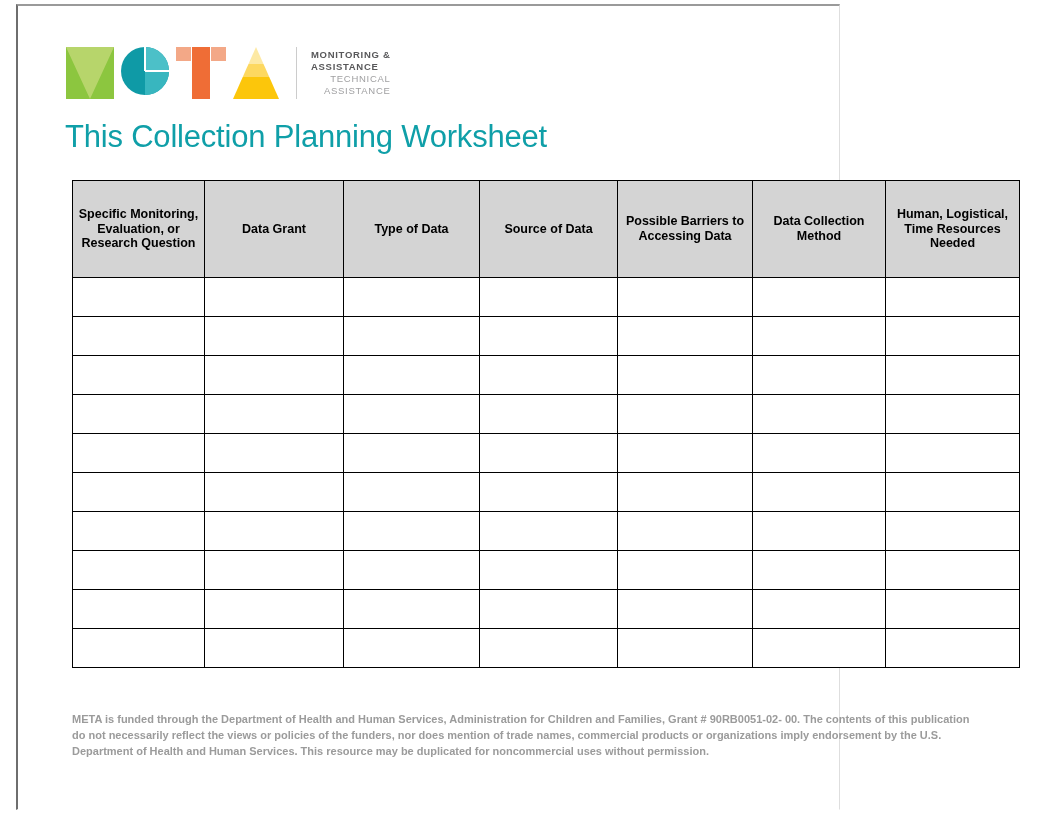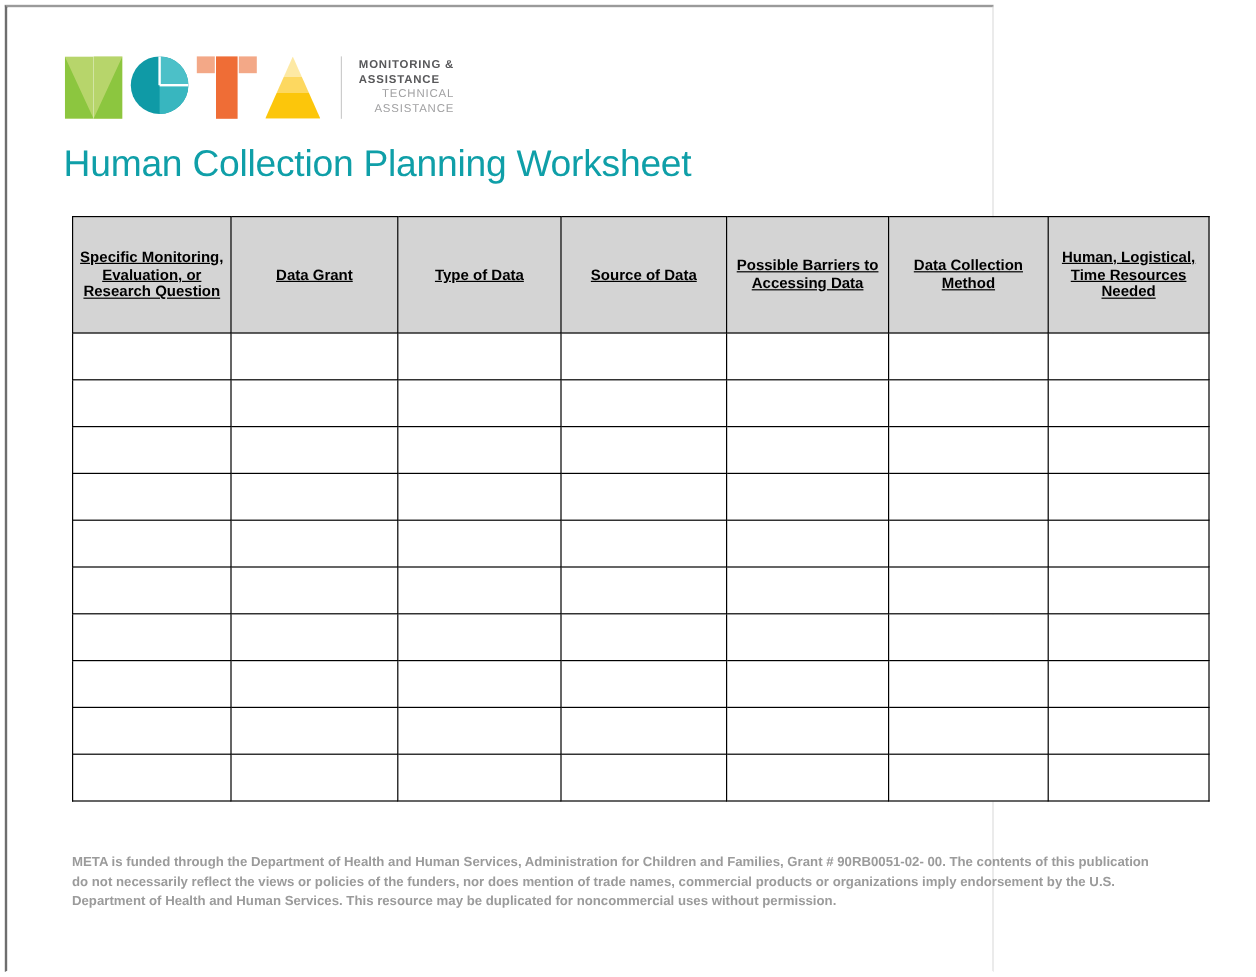--- a/index.html
+++ b/index.html
@@ -9,21 +9,21 @@
   }
   body {
     width: 1047px;
     height: 814px;
     font-family: "Liberation Sans", sans-serif;
     overflow: hidden;
   }
 
   .page {
     position: absolute;
-    left: 4px;
+    left: 16px;
     top: 4px;
     width: 824px;
     height: 806px;
     background: #ffffff;
     border-left: 2px solid #6e6e6e;
     border-top: 2px solid #9a9a9a;
     border-right: 1px solid #dedede;
     border-bottom: 1px solid #ffffff;
     box-sizing: border-box;
   }
@@ -167,21 +167,20 @@
   }
 
   
   .wsheet {
     position: absolute;
     left: 54px;
     top: 174px;
     width: 947px;
     border-collapse: collapse;
     table-layout: fixed;
-    text-decoration: underline;
   }
   .wsheet th, .wsheet td {
     border: 1px solid #000000;
     padding: 0;
   }
   .wsheet th {
     background: #d4d4d4;
     font-size: 12.5px;
     font-weight: bold;
     color: #000000;
@@ -243,21 +242,21 @@
     <div class="logo-divider"></div>
 
     <div class="logo-words">
       <div class="w-strong">MONITORING &amp;</div>
       <div class="w-strong">ASSISTANCE</div>
       <div class="w-light">TECHNICAL</div>
       <div class="w-light">ASSISTANCE</div>
     </div>
   </div>
 
-  <div class="page-title">Human Collection Planning Worksheet</div>
+  <div class="page-title">This Collection Planning Worksheet</div>
 
   <table class="wsheet">
     <colgroup>
       <col style="width:132px">
       <col style="width:139px">
       <col style="width:136px">
       <col style="width:138px">
       <col style="width:135px">
       <col style="width:133px">
       <col style="width:134px">

